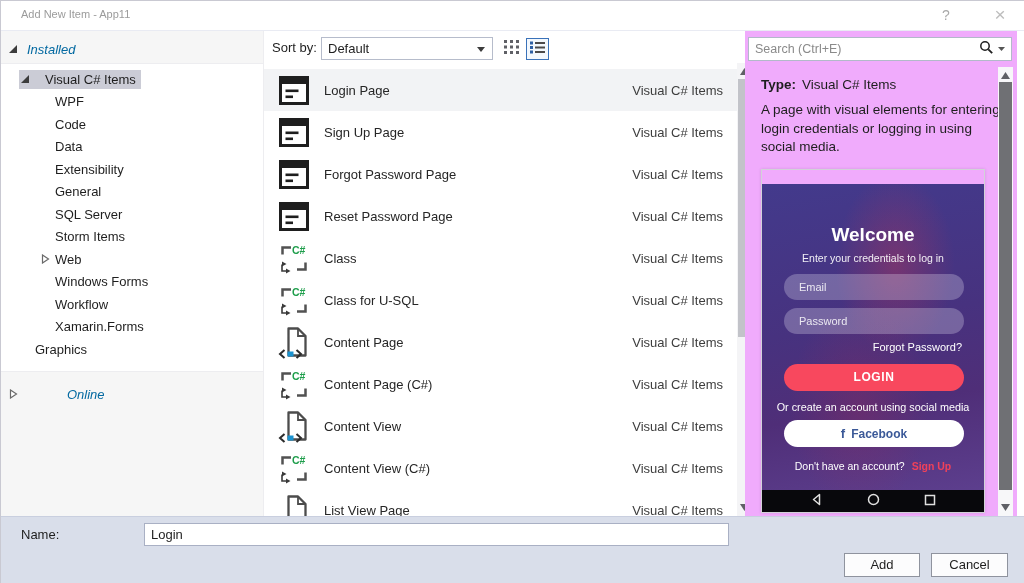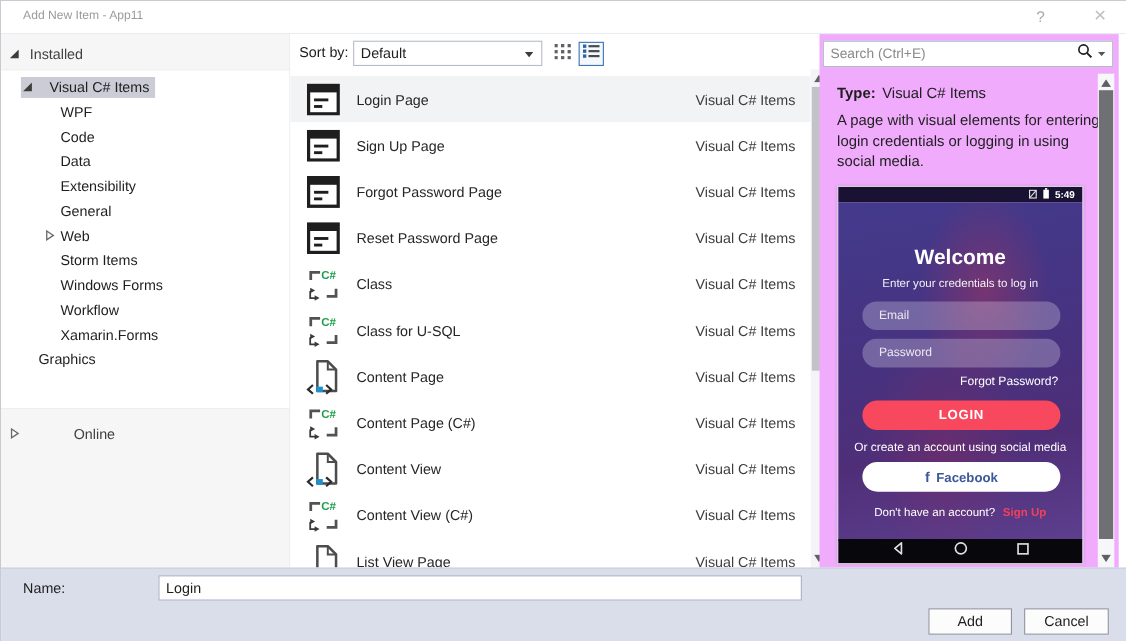--- a/index.html
+++ b/index.html
@@ -17,21 +17,21 @@
   .tb-close { right:8px; font-size:19px; color:#bdbdbd; }
 
   
   .main { position:absolute; left:0; top:30px; width:1024px; height:485px; background:#fff; }
 
   
   .left-panel { position:absolute; left:0; top:0; width:263px; height:485px; background:#f6f6f6;
     border-right:1px solid #ededf0; }
   .root-item { position:absolute; left:0; width:100%; height:22px; display:flex; align-items:center; }
   .root-item .exp { width:11px; margin-left:8px; display:flex; }
-  .root-item .lbl { margin-left:7px; font-size:13px; color:#404040; }
+  .root-item .lbl { margin-left:7px; font-size:13px; color:#0369a1;font-style:italic; }
   .tree-box { position:absolute; left:0; top:32px; width:263px; height:309px; background:#fff;
     border:1px solid #ededf0; border-left:none; padding-top:4px; overflow:hidden; }
   .tree-item { height:22.5px; display:flex; align-items:center; cursor:default; }
   .tree-item .slot { display:flex; align-items:center; }
   .tree-item .hl { display:inline-flex; align-items:center; height:19px; padding:0 5px 0 2px; }
   .tree-item.selected .hl { background:#cbccd6; }
   .tree-item .lbl { font-size:13px; color:#1e1e1e; white-space:nowrap; }
   .online-row { top:352px;gap:40px; }
 
   
@@ -188,32 +188,38 @@
             </span>
           </div>
           <div class="tree-item" style="padding-left: 38px;">
             <span class="hl">
               <span class="slot" style="width:14px"></span>
               <span class="lbl">General</span>
             </span>
           </div>
           <div class="tree-item" style="padding-left: 38px;">
             <span class="hl">
+              <span class="slot" style="width:14px"></span>
+              <span class="lbl">SQL Server</span>
+            </span>
+          </div>
+          <div class="tree-item" style="padding-left: 38px;">
+            <span class="hl">
+              <span class="slot" style="width:14px"></span>
+              <span class="lbl">Storm Items</span>
+            </span>
+          </div>
+          <div class="tree-item" style="padding-left: 38px;">
+            <span class="hl">
               <span class="slot" style="width:14px">
                 <svg width="9" height="10" viewBox="0 0 9 10">
                   <path d="M1.5 1 L7.5 5 L1.5 9 Z" fill="#fff" stroke="#6a6a6a" stroke-width="1.2"></path>
                 </svg>
               </span>
               <span class="lbl">Web</span>
-            </span>
-          </div>
-          <div class="tree-item" style="padding-left: 38px;">
-            <span class="hl">
-              <span class="slot" style="width:14px"></span>
-              <span class="lbl">Storm Items</span>
             </span>
           </div>
           <div class="tree-item" style="padding-left: 38px;">
             <span class="hl">
               <span class="slot" style="width:14px"></span>
               <span class="lbl">Windows Forms</span>
             </span>
           </div>
           <div class="tree-item" style="padding-left: 38px;">
             <span class="hl">
@@ -447,35 +453,20 @@
           </span>
           <span class="search-caret"></span>
         </span>
       </div>
       <div class="type-line">
         <b>Type:</b><span class="type-value">Visual C# Items</span>
       </div>
       <div class="description">A page with visual elements for entering login credentials or logging in using social media.</div>
 
       <div class="phone">
-        <div class="ph-status">
-          <span style="margin-right:5px;">
-            <svg width="8" height="9" viewBox="0 0 8 9">
-                <rect x="1" y="1" width="6" height="7" fill="none" stroke="#e8e8e8" stroke-width="1"></rect>
-                <line x1="1" y1="8" x2="7" y2="1" stroke="#e8e8e8" stroke-width="1"></line>
-              </svg>
-          </span>
-          <span style="margin-right:5px;">
-            <svg width="6" height="10" viewBox="0 0 6 10">
-                <rect x="2" y="0" width="2" height="1.5" fill="#fff"></rect>
-                <rect x="0.5" y="1.5" width="5" height="8" fill="#fff"></rect>
-              </svg>
-          </span>
-          <span class="ph-time">5:49</span>
-        </div>
         <div class="ph-body">
           <div class="ph-welcome">Welcome</div>
           <div class="ph-sub">Enter your credentials to log in</div>
           <div class="ph-field ph-email">Email</div>
           <div class="ph-field ph-pass">Password</div>
           <div class="ph-forgot">Forgot Password?</div>
           <div class="ph-login" style="background:#f8485e;">LOGIN</div>
           <div class="ph-social">Or create an account using social media</div>
           <div class="ph-fb" style="color:#3b5998;">
             <span class="f">f</span>

